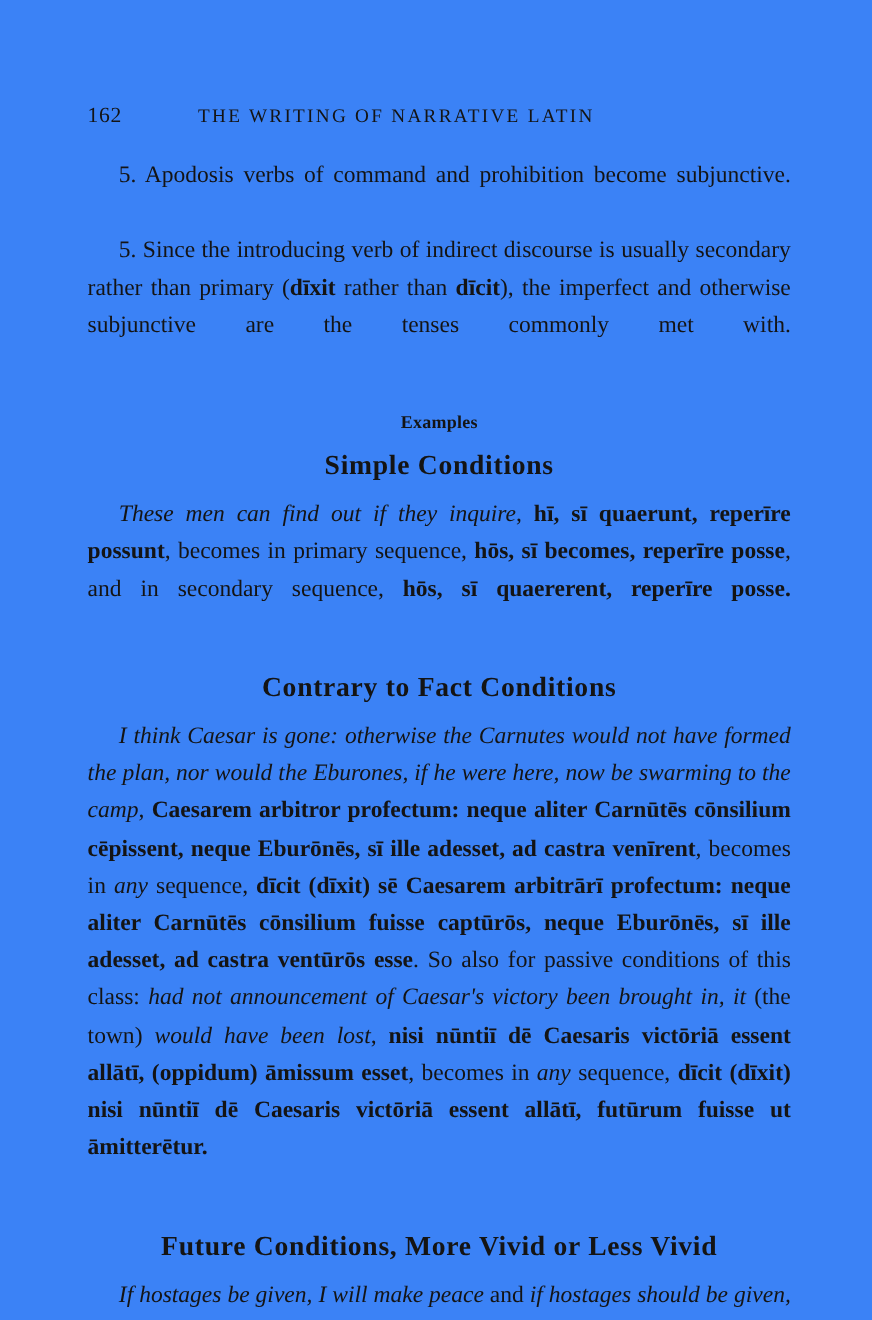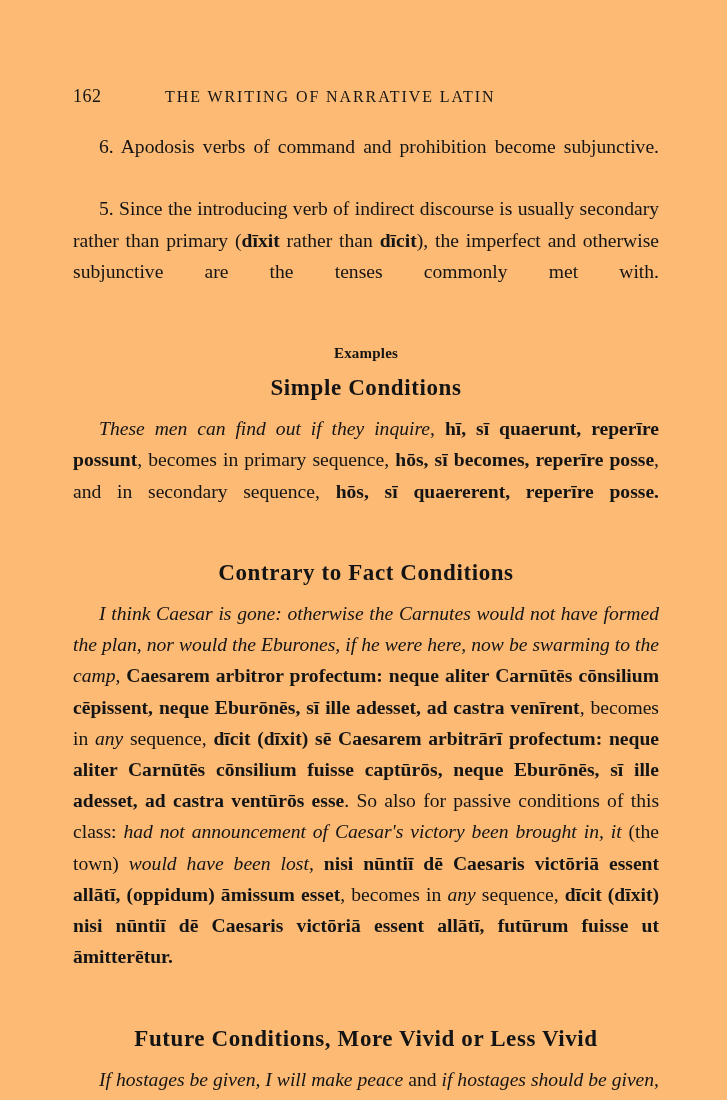--- a/index.html
+++ b/index.html
@@ -77,30 +77,30 @@
   p.para::after {
     content: "";
     display: inline-block;
     width: 100%;
   }
   p.para.nostretch::after { display: none; }
 </style>
 </head>
 <body>
 
-<div class="page" style="background: #fdba74; color: rgb(20, 20, 20);">
+<div class="page" style="background: #3b82f6; color: rgb(20, 20, 20);">
 
   <div class="running-head">
     <span class="folio">162</span>
     <span class="head-title">THE WRITING OF NARRATIVE LATIN</span>
   </div>
 
   <div class="body-block">
 
-    <p class="para"><span>6. Apodosis verbs of command and prohibition become subjunctive.</span></p>
+    <p class="para"><span>5. Apodosis verbs of command and prohibition become subjunctive.</span></p>
 
     <p class="para"><span>5. Since the introducing verb of indirect discourse is usually secondary rather than primary (</span><span class="lat">dīxit</span><span> rather than </span><span class="lat">dīcit</span><span>), the imperfect and otherwise subjunctive are the tenses commonly met with.</span></p>
 
     <div class="sp-examples"></div>
     <h2 class="section-head">Examples</h2>
     <div class="sp-after-examples"></div>
 
     <h3 class="sub-head">Simple Conditions</h3>
     <div class="sp-after-sub"></div>
 

